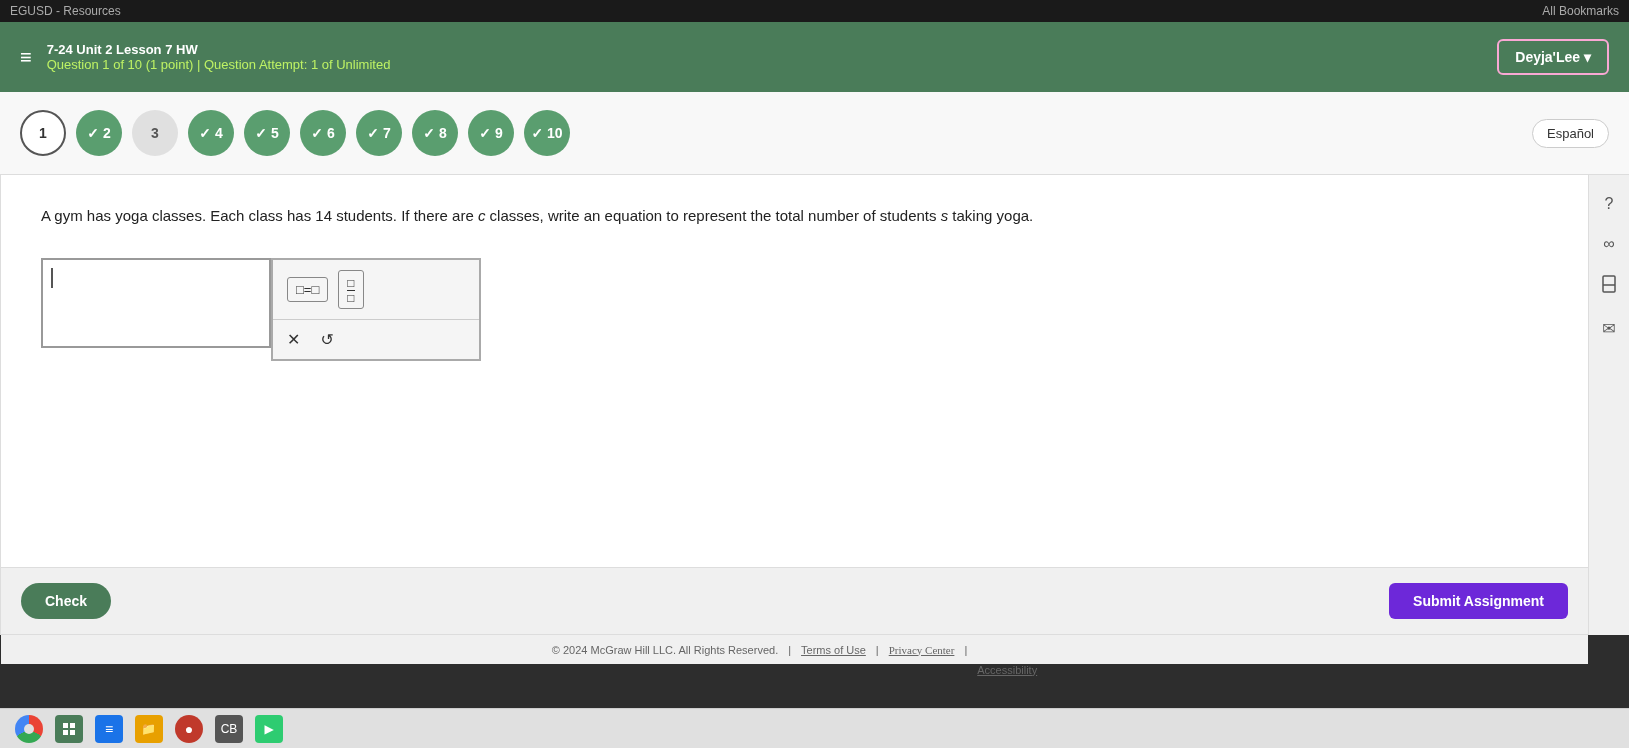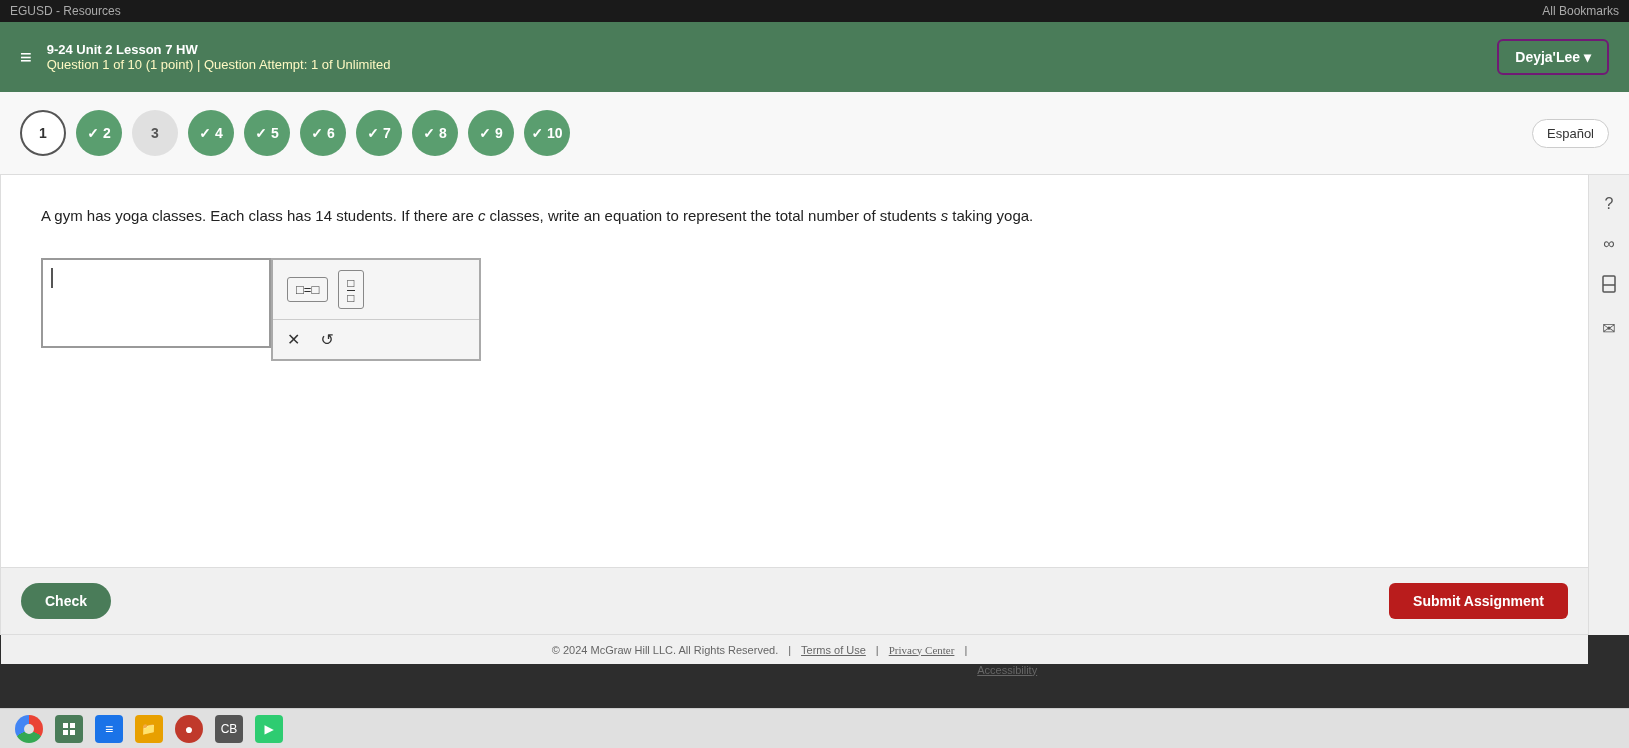--- a/index.html
+++ b/index.html
@@ -48,31 +48,31 @@
     .header-title-block {
       display: flex;
       flex-direction: column;
     }
     .header-subtitle {
       color: white;
       font-size: 13px;
       font-weight: bold;
     }
     .header-question-info {
-      color: #fef9c3;
+      color: #bef264;
       font-size: 13px;
       text-align: center;
     }
     .header-user-btn {
       position: absolute;
       right: 20px;
       top: 50%;
       transform: translateY(-50%);
       background: transparent;
-      border: 2px solid #701a75;
+      border: 2px solid #f9a8d4;
       color: white;
       padding: 8px 16px;
       border-radius: 6px;
       font-size: 14px;
       font-weight: bold;
       cursor: pointer;
       display: flex;
       align-items: center;
       gap: 6px;
     }
@@ -226,42 +226,42 @@
     .save-later-btn {
       background: white;
       border: 2px solid #999;
       border-radius: 6px;
       padding: 10px 20px;
       font-size: 14px;
       cursor: pointer;
       color: #333;
     }
     .submit-btn {
-      background: #b91c1c;
+      background: #6d28d9;
       color: white;
       border: none;
       border-radius: 6px;
       padding: 10px 24px;
       font-size: 14px;
       font-weight: bold;
       cursor: pointer;
     }
   </style>
 </head>
 <body>
 
 <div class="top-bar">
   <span class="top-bar-text">EGUSD - Resources</span>
   <span class="top-bar-right">All Bookmarks</span>
 </div>
 
 <div class="header">
   <span class="header-menu-icon">≡</span>
   <div class="header-title-block">
-    <span class="header-subtitle">9-24 Unit 2 Lesson 7 HW</span>
+    <span class="header-subtitle">7-24 Unit 2 Lesson 7 HW</span>
     <span class="header-question-info">Question 1 of 10 (1 point)  |  Question Attempt: 1 of Unlimited</span>
   </div>
   <button class="header-user-btn">Deyja'Lee ▾</button>
 </div>
 
 <div style="background:#f0f0f0; position:relative;">
 
   <div class="question-nav">
     <div class="q-bubble current">1</div>
     <div class="q-bubble completed">✓ 2</div>

